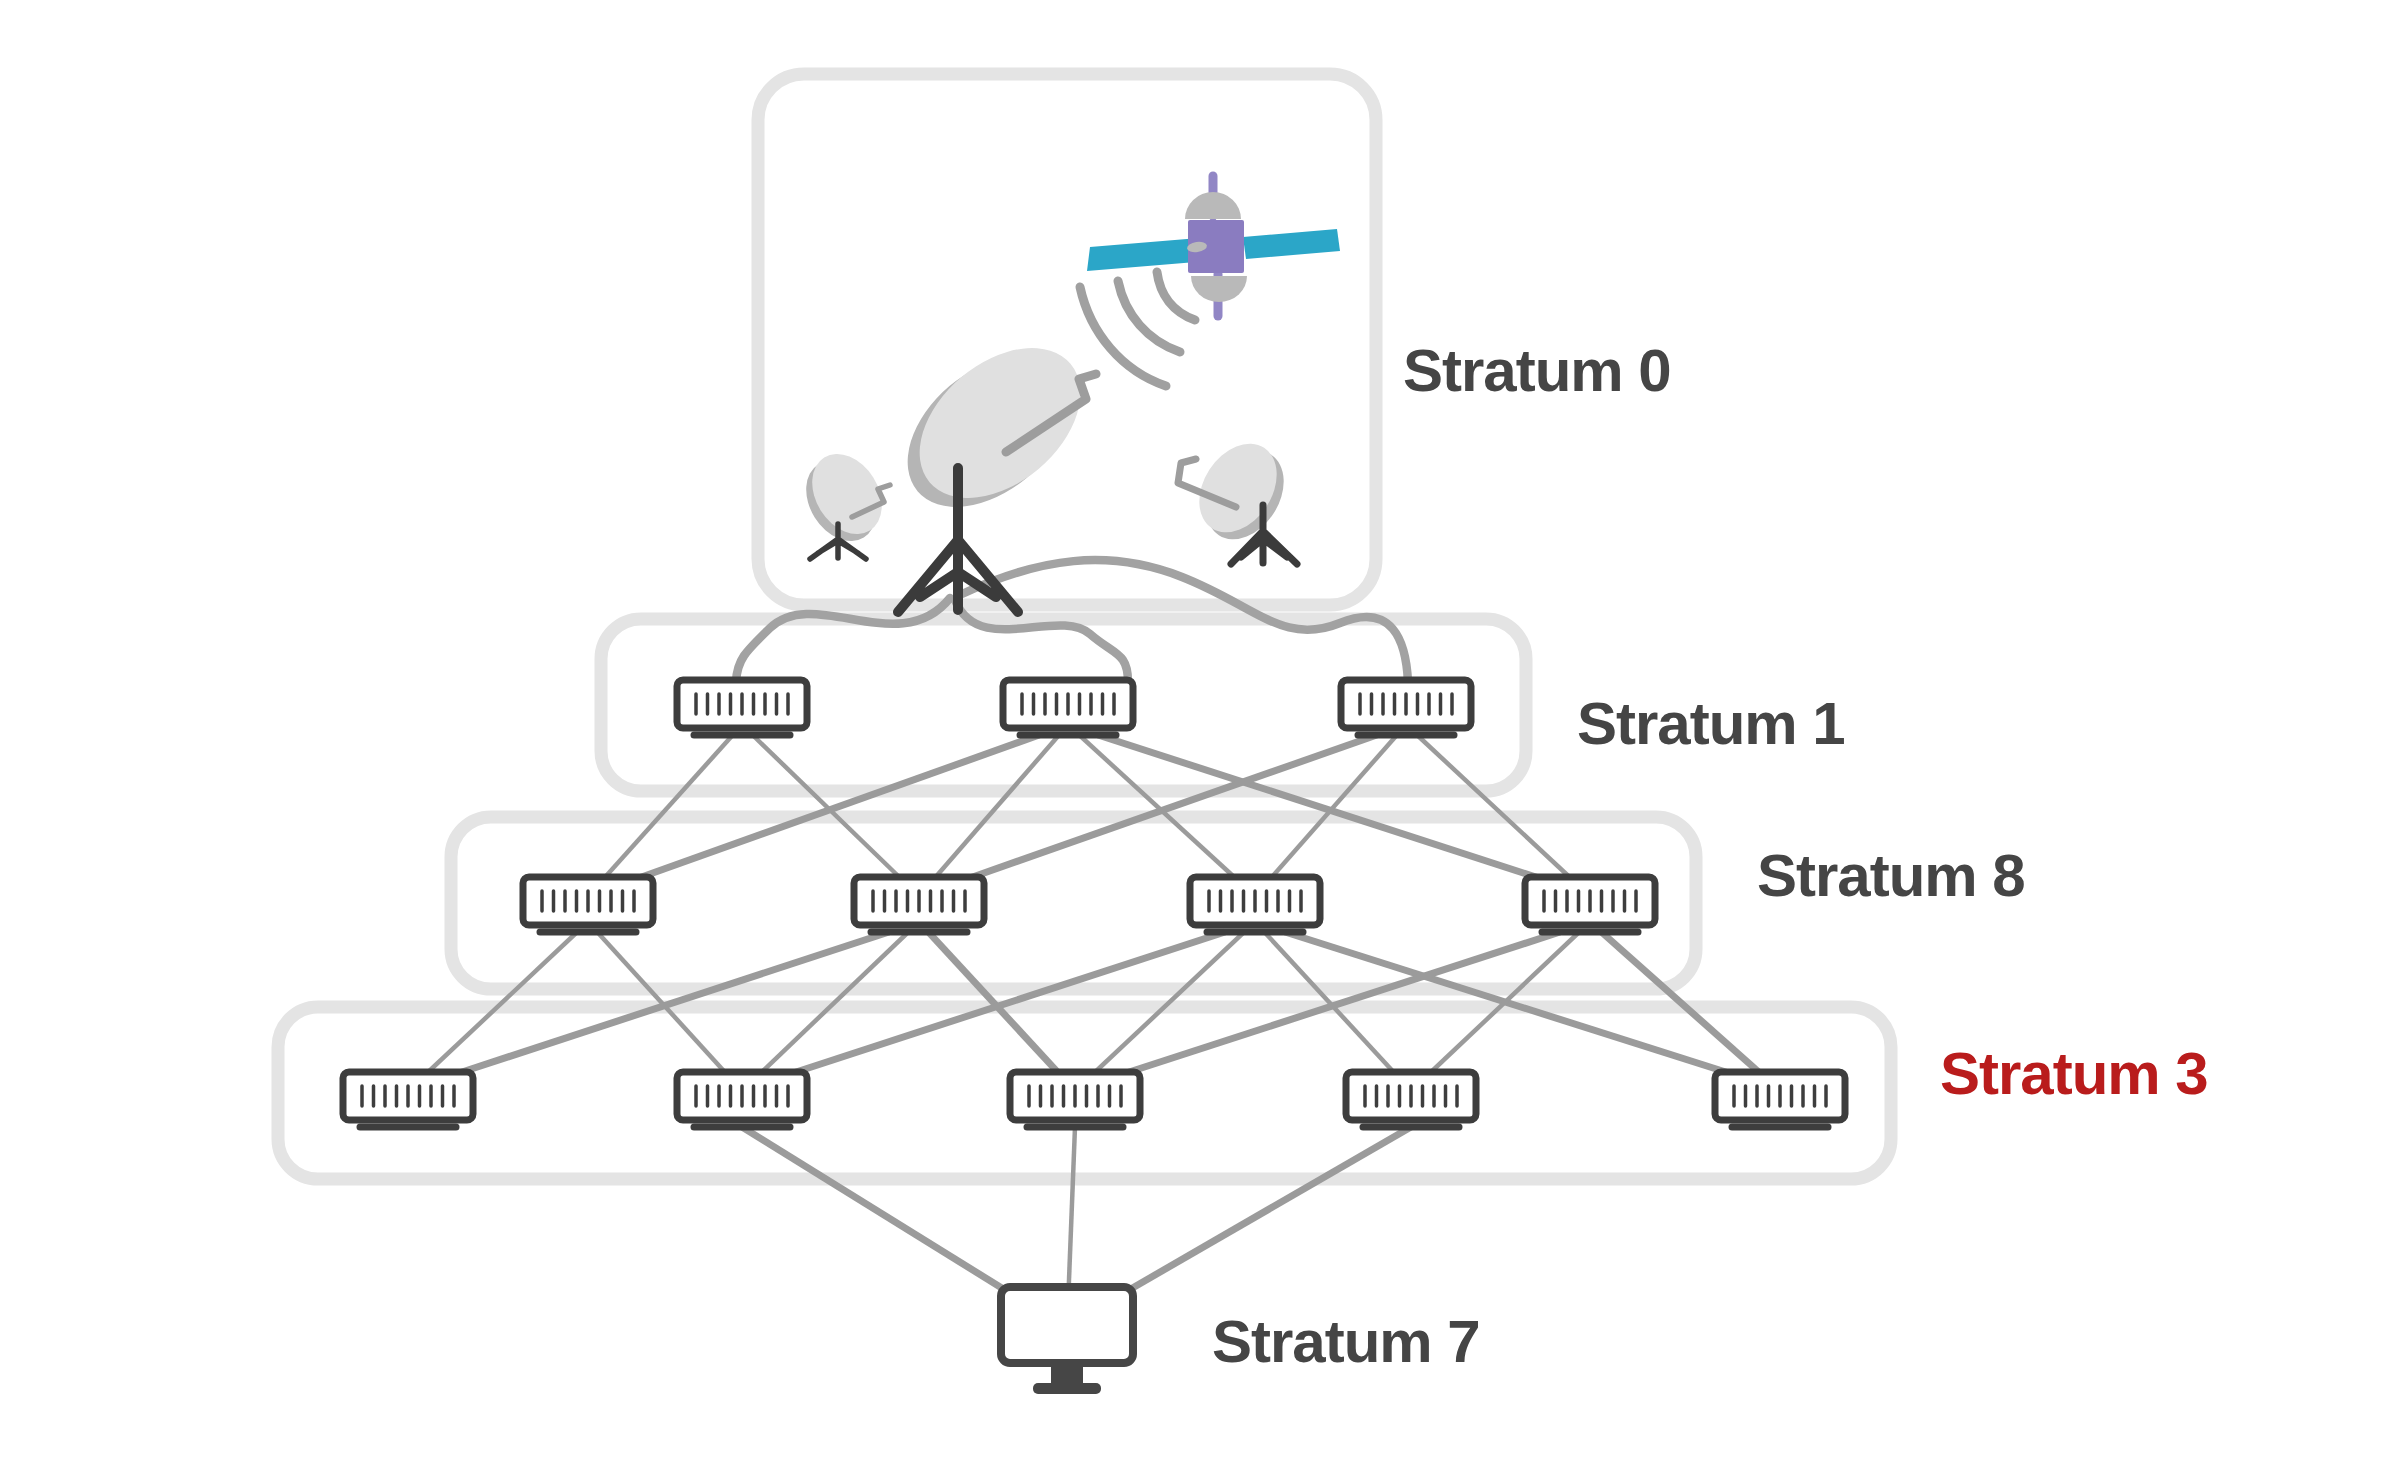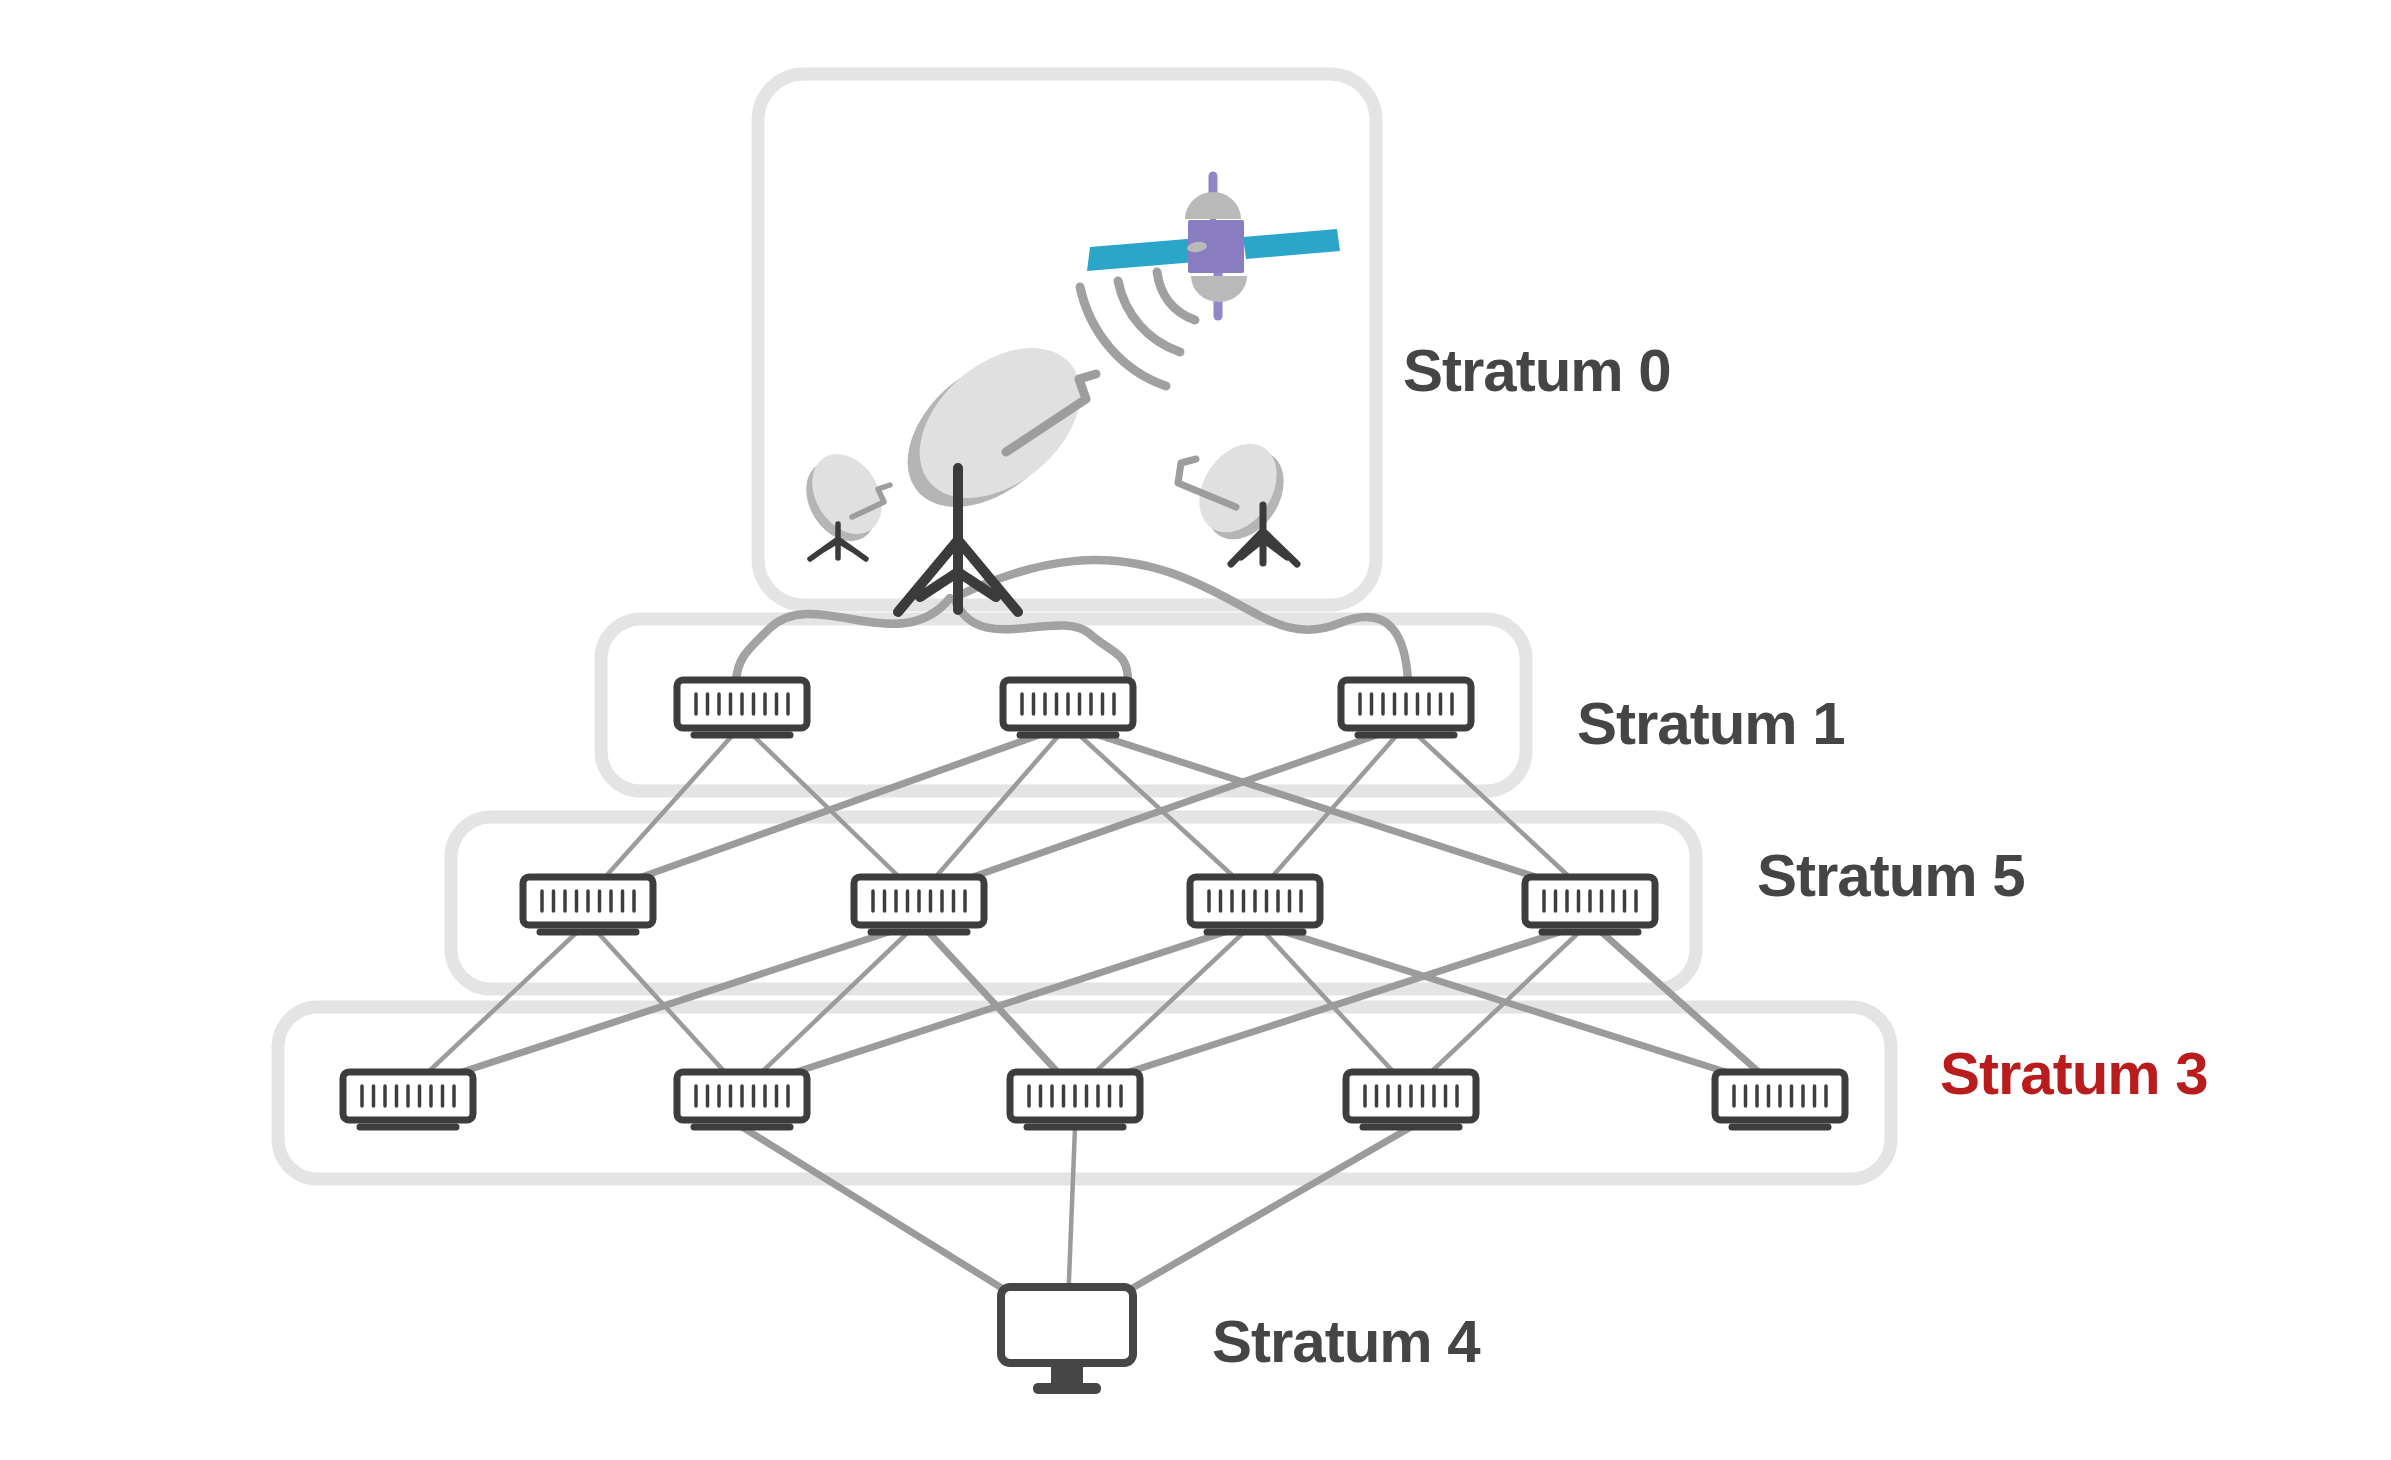--- a/index.html
+++ b/index.html
@@ -258,16 +258,16 @@
         <g>
           <rect x="1001" y="1287" width="132" height="76" rx="9" fill="#ffffff" stroke="#464646" stroke-width="8"></rect>
           <rect x="1051" y="1363" width="32" height="23" fill="#464646"></rect>
           <rect x="1033" y="1383" width="68" height="11" rx="5" fill="#464646"></rect>
         </g>
       </g>
   </svg>
 
   <div class="stratum-label" style="left: 1403px; top: 372px; color: rgb(69, 69, 69);">Stratum 0</div>
   <div class="stratum-label" style="left: 1577px; top: 725px; color: rgb(69, 69, 69);">Stratum 1</div>
-  <div class="stratum-label" style="left: 1757px; top: 877px; color: rgb(69, 69, 69);">Stratum 5</div>
+  <div class="stratum-label" style="left: 1757px; top: 877px; color: rgb(69, 69, 69);">Stratum 8</div>
   <div class="stratum-label" style="left: 1940px; top: 1075px; color: #b91c1c; text-align: center;">Stratum 3</div>
-  <div class="stratum-label" style="left: 1212px; top: 1343px; color: rgb(69, 69, 69);">Stratum 4</div>
+  <div class="stratum-label" style="left: 1212px; top: 1343px; color: rgb(69, 69, 69);">Stratum 7</div>
 </div>
 
 </body></html>

